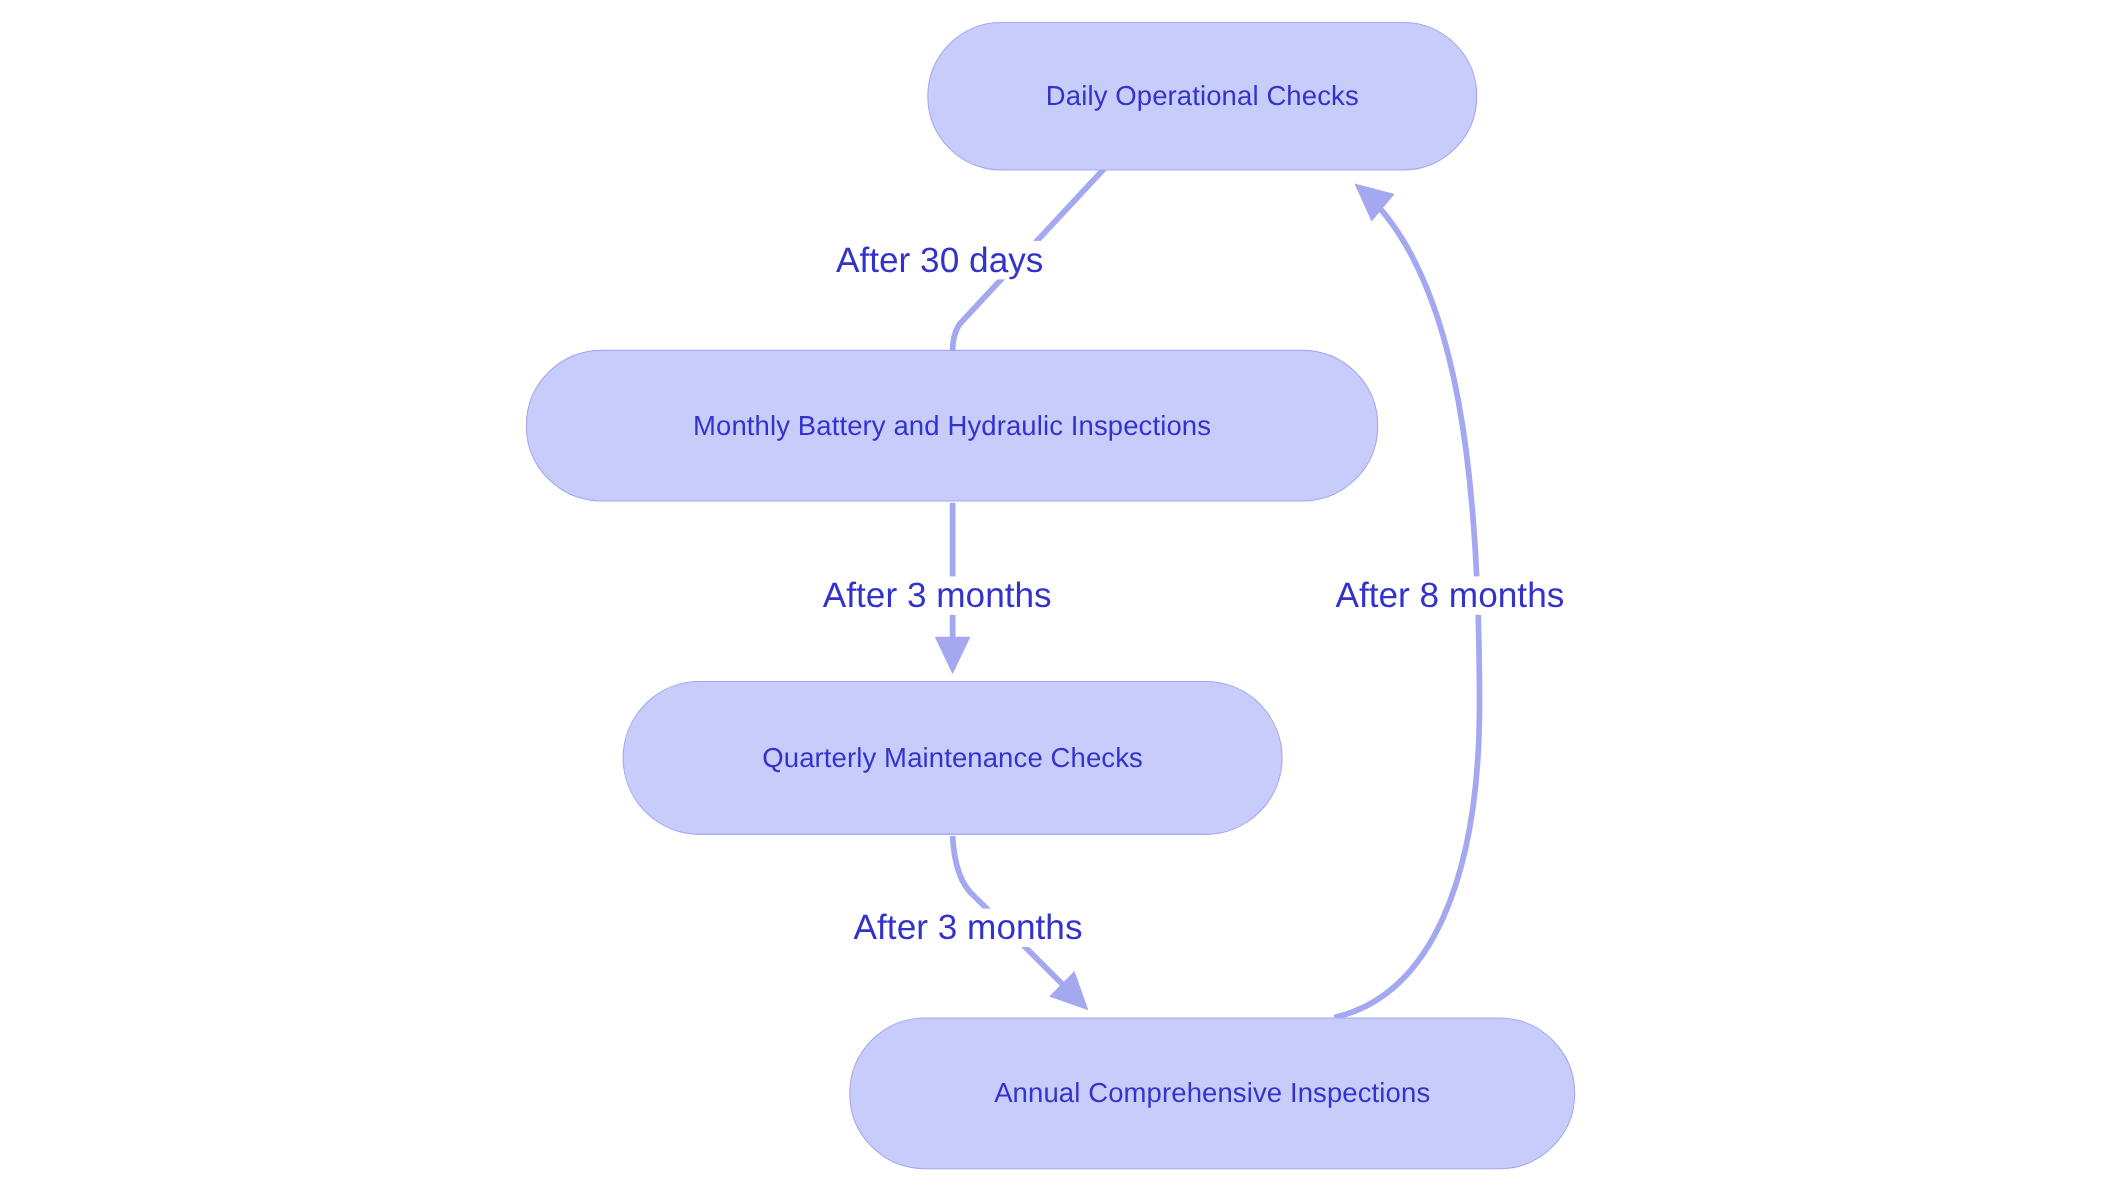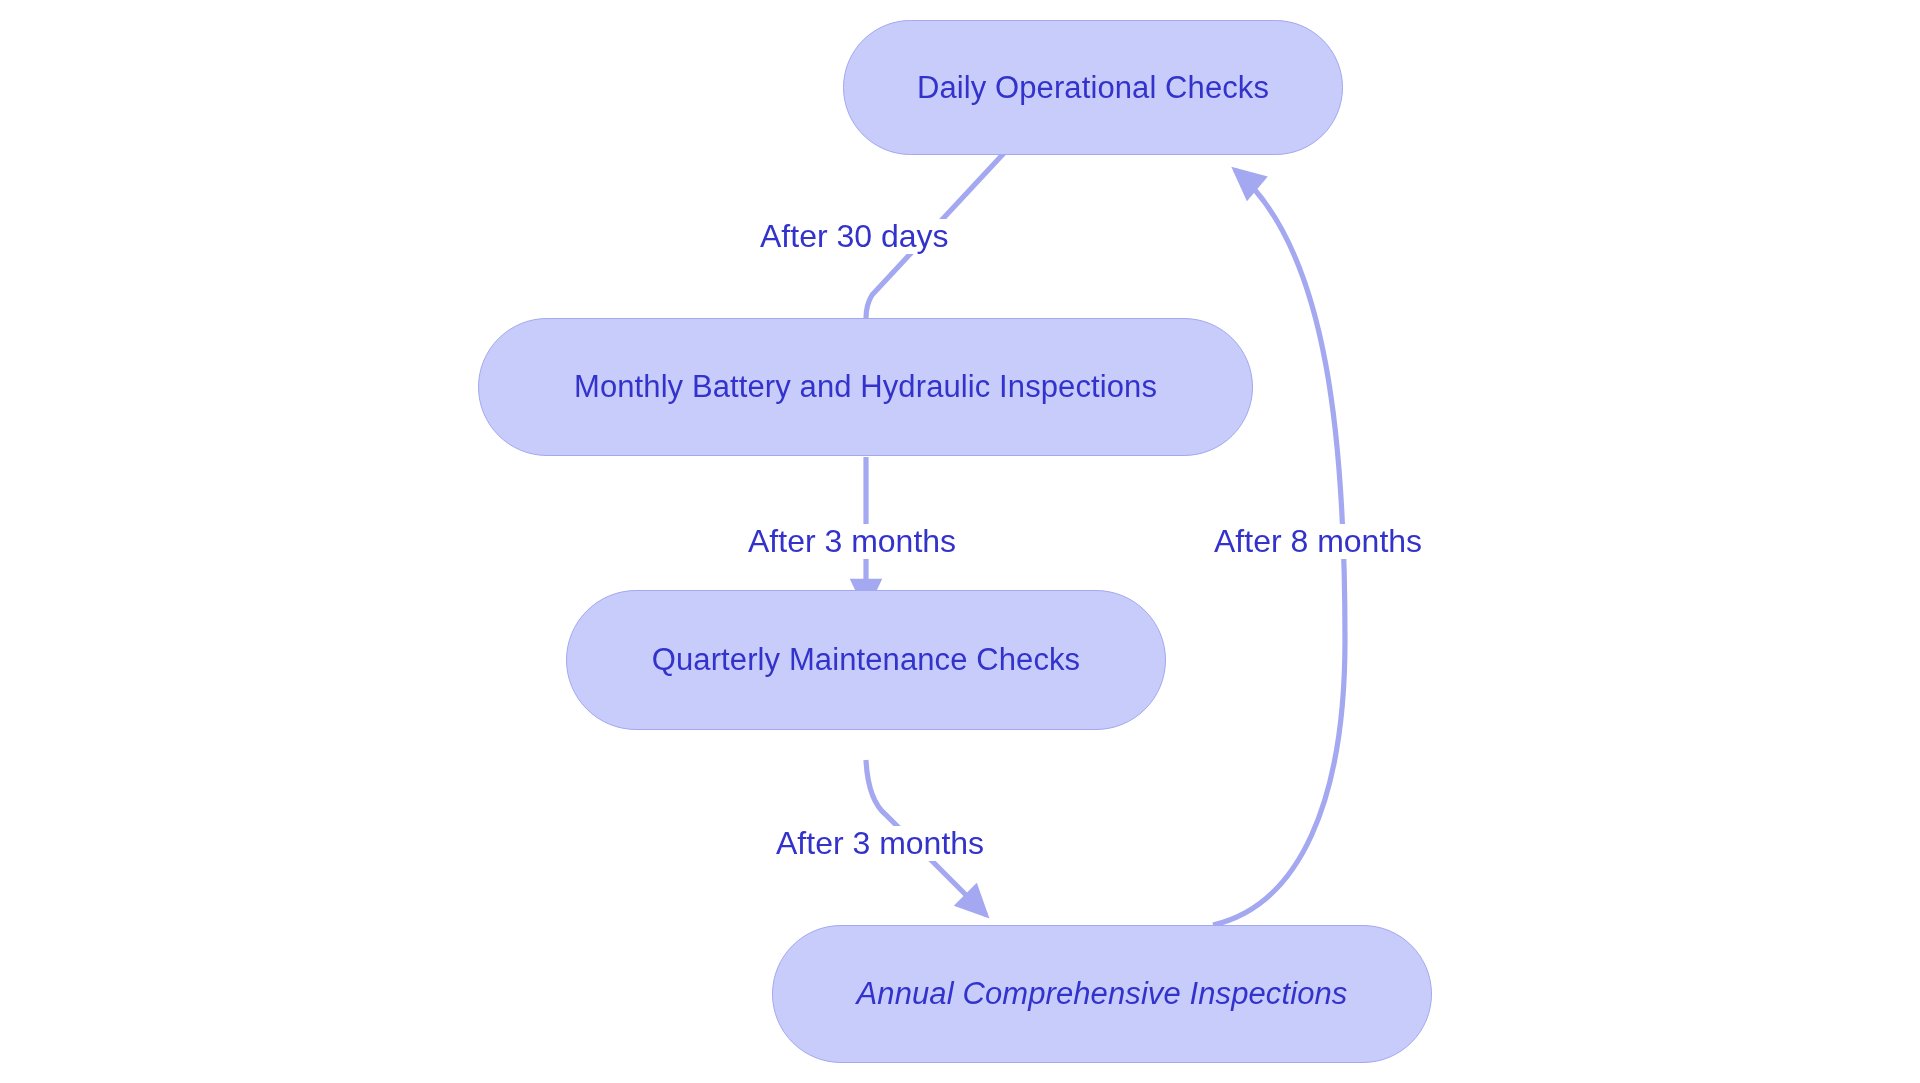--- a/index.html
+++ b/index.html
@@ -29,21 +29,21 @@
   .node {
     position: absolute;
     box-sizing: border-box;
     background: #c8ccfb;
     border: 1.6px solid #a3a8f0;
     border-radius: 999px;
     display: flex;
     align-items: center;
     justify-content: center;
     color: #3333cc;
-    font-size: 31px;
+    font-size: 25px;
     font-weight: 400;
     letter-spacing: 0.1px;
     white-space: nowrap;
   }
   .edge-label {
     position: absolute;
     color: #3333cc;
     font-size: 32px;
     font-weight: 400;
     white-space: nowrap;
@@ -74,25 +74,25 @@
   </svg>
 
   <div class="node" style="left:843px; top:20px; width:500px; height:135px;">
     <span>Daily Operational Checks</span>
   </div>
 
   <div class="node" style="left:478px; top:318px; width:775px; height:138px;">
     <span>Monthly Battery and Hydraulic Inspections</span>
   </div>
 
-  <div class="node" style="left:566px; top:590px; width:600px; height:140px;">
+  <div class="node" style="left:566px; top:619px; width:600px; height:140px;">
     <span>Quarterly Maintenance Checks</span>
   </div>
 
-  <div class="node" style="left:772px; top:925px; width:660px; height:138px;font-style:italic;">
+  <div class="node" style="left:772px; top:925px; width:660px; height:138px;">
     <span>Annual Comprehensive Inspections</span>
   </div>
 
   <div class="edge-label" style="left:757px; top:219px;">
     <span>After 30 days</span>
   </div>
 
   <div class="edge-label" style="left:745px; top:524px;">
     <span>After 3 months</span>
   </div>

